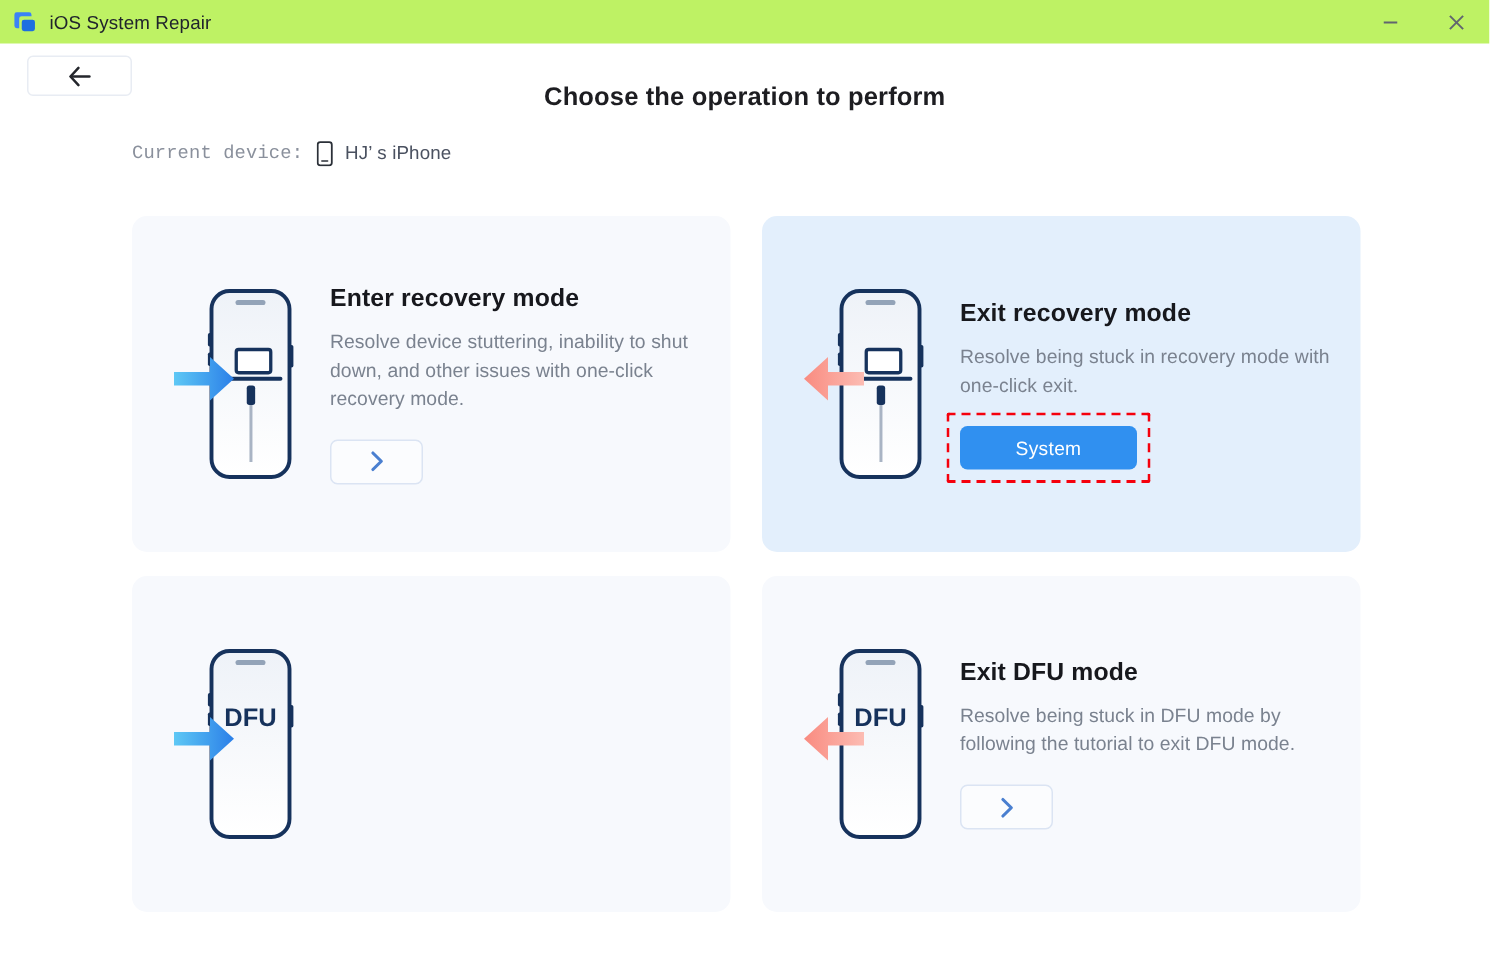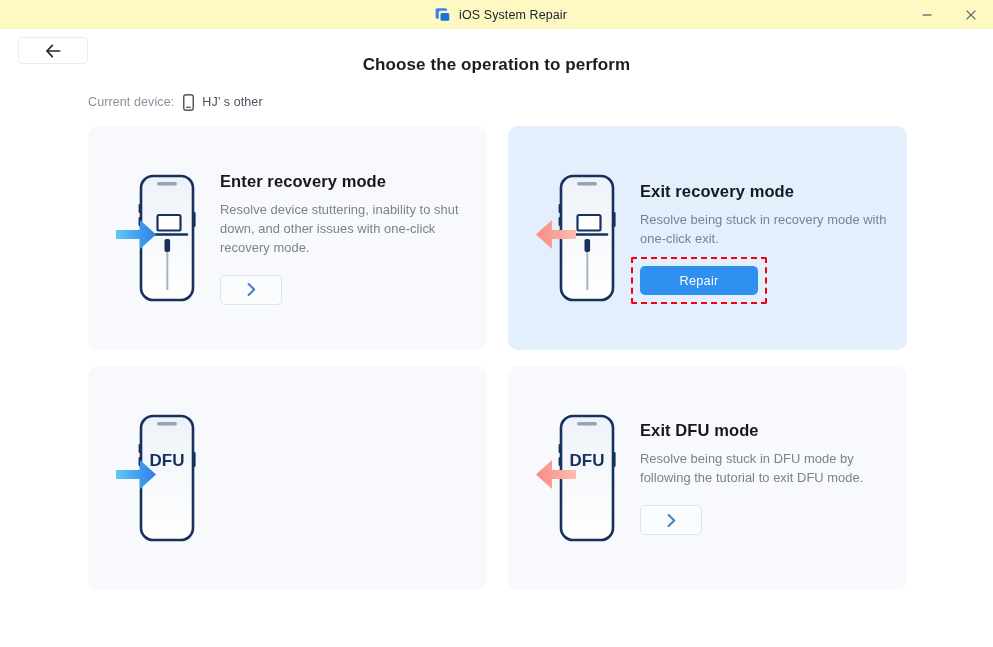--- a/index.html
+++ b/index.html
@@ -17,23 +17,22 @@
     -webkit-font-smoothing: antialiased;
   }
 
   
   .titlebar {
     position: relative;
     height: 29px;
     display: flex;
     align-items: center;
     padding-left: 9px;
-    background: #fef9c3;
+    background: #bef264;
     user-select: none;
-    justify-content: center;
   }
   .app-logo {
     width: 15px; height: 15px;
     flex: 0 0 15px;
     position: relative;
     margin-right: 9px;
   }
   .app-logo svg { display: block; }
   .app-title {
     font-size: 12.5px;
@@ -86,38 +85,39 @@
     display: flex;
     align-items: center;
     margin-left: 88px;
     margin-top: 17px;
     height: 20px;
   }
   .device-label {
     font-size: 12.5px;
     color: #8a909c;
     letter-spacing: .1px;
+    font-family: Liberation Mono, monospace;
   }
   .device-phone-icon {
     margin-left: 9px;
     margin-right: 8px;
     display: flex;
     align-items: center;
   }
   .device-name {
     font-size: 12.5px;
     color: #4a5160;
     letter-spacing: .1px;
   }
 
   
   .grid {
     position: absolute;
     left: 88px;
-    top: 126px;
+    top: 144px;
     width: 818px;
     display: grid;
     grid-template-columns: 399px 399px;
     grid-template-rows: 224px 224px;
     column-gap: 21px;
     row-gap: 16px;
   }
   .card {
     border-radius: 10px;
     display: flex;
@@ -238,21 +238,21 @@
 </div>
 
 <div class="device-row">
   <span class="device-label">Current device:</span>
   <span class="device-phone-icon">
     <svg width="11" height="17" viewBox="0 0 11 17">
       <rect x="0.8" y="0.8" width="9.4" height="15.4" rx="1.7" fill="none" stroke="#2b3038" stroke-width="1.2"></rect>
       <line x1="3.6" y1="13.3" x2="7.4" y2="13.3" stroke="#2b3038" stroke-width="1.1" stroke-linecap="round"></line>
     </svg>
   </span>
-  <span class="device-name">HJ’ s other</span>
+  <span class="device-name">HJ’ s iPhone</span>
 </div>
 
 <div class="grid">
 
   <div class="card tint-plain">
     <div class="card-art">
       <svg width="98" height="140" viewBox="0 0 98 140">
         <defs>
           <linearGradient id="gBlue1" x1="0" y1="0" x2="1" y2="0">
             <stop offset="0" stop-color="#5ec8f5"></stop>
@@ -310,21 +310,21 @@
         <line x1="39" y1="66.5" x2="75" y2="66.5" stroke="#16325c" stroke-width="2.6" stroke-linecap="round"></line>
         <rect x="52.5" y="71" width="5.6" height="13" rx="1.8" fill="#16325c"></rect>
         <line x1="55.3" y1="84" x2="55.3" y2="122" stroke="#a9b4c4" stroke-width="2"></line>
         <path d="M44 62 h-24 v-10 l-16 14.5 16 14.5 v-10 h24 z" fill="url(#gPink1)"></path>
       </svg>
     </div>
     <div class="card-body">
       <div class="card-title">Exit recovery mode</div>
       <div class="card-desc">Resolve being stuck in recovery mode with one-click exit.</div>
       <div class="card-action">
-        <button class="start-btn">Repair</button>
+        <button class="start-btn">System</button>
         <div class="highlight-box"></div>
       </div>
     </div>
   </div>
 
   <div class="card tint-plain">
     <div class="card-art">
       <svg width="98" height="140" viewBox="0 0 98 140">
         <defs>
           <linearGradient id="gBlue2" x1="0" y1="0" x2="1" y2="0">

